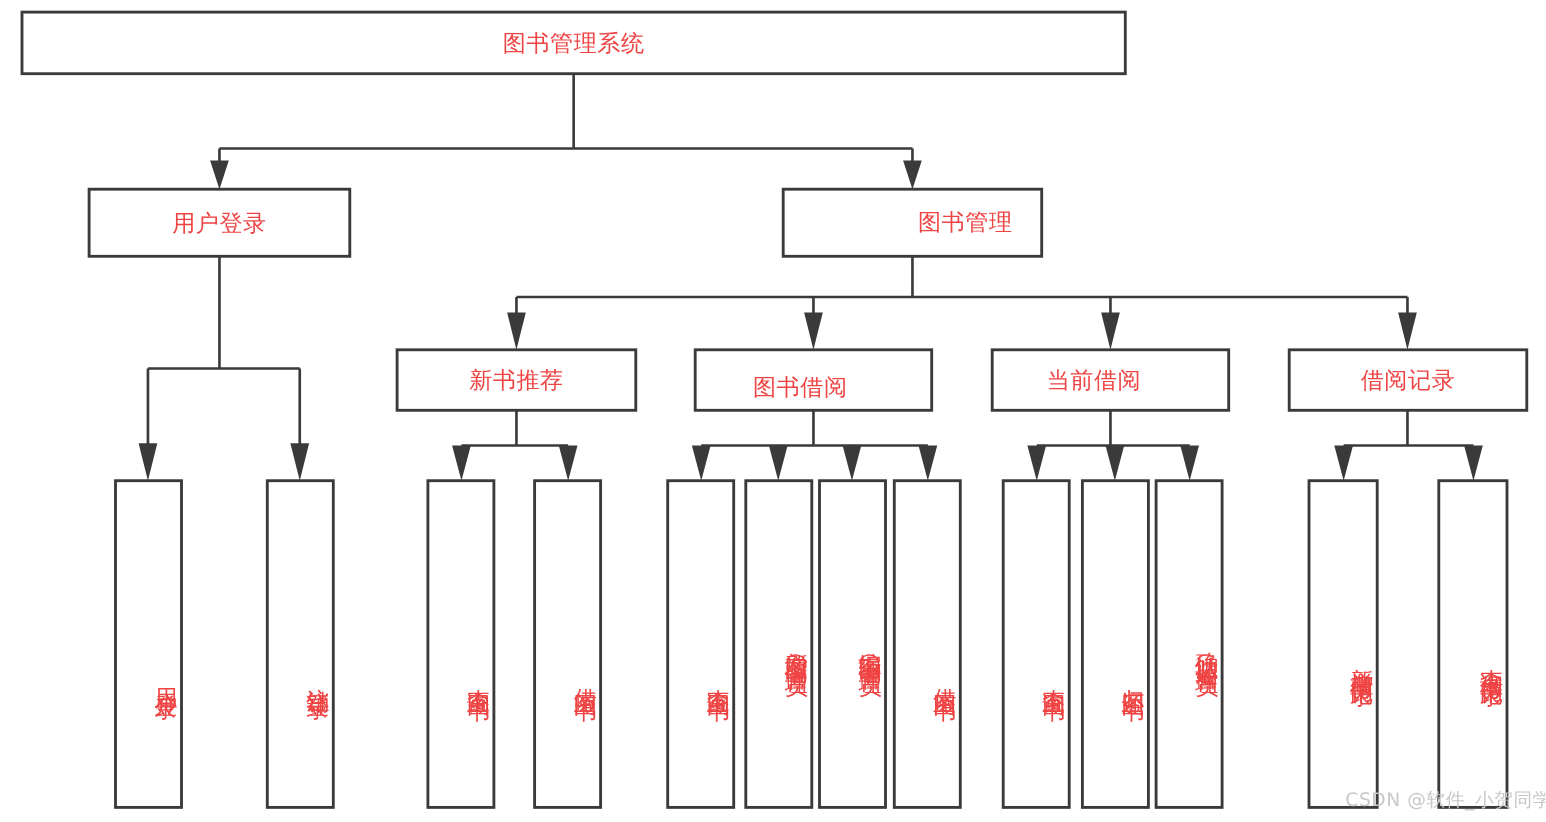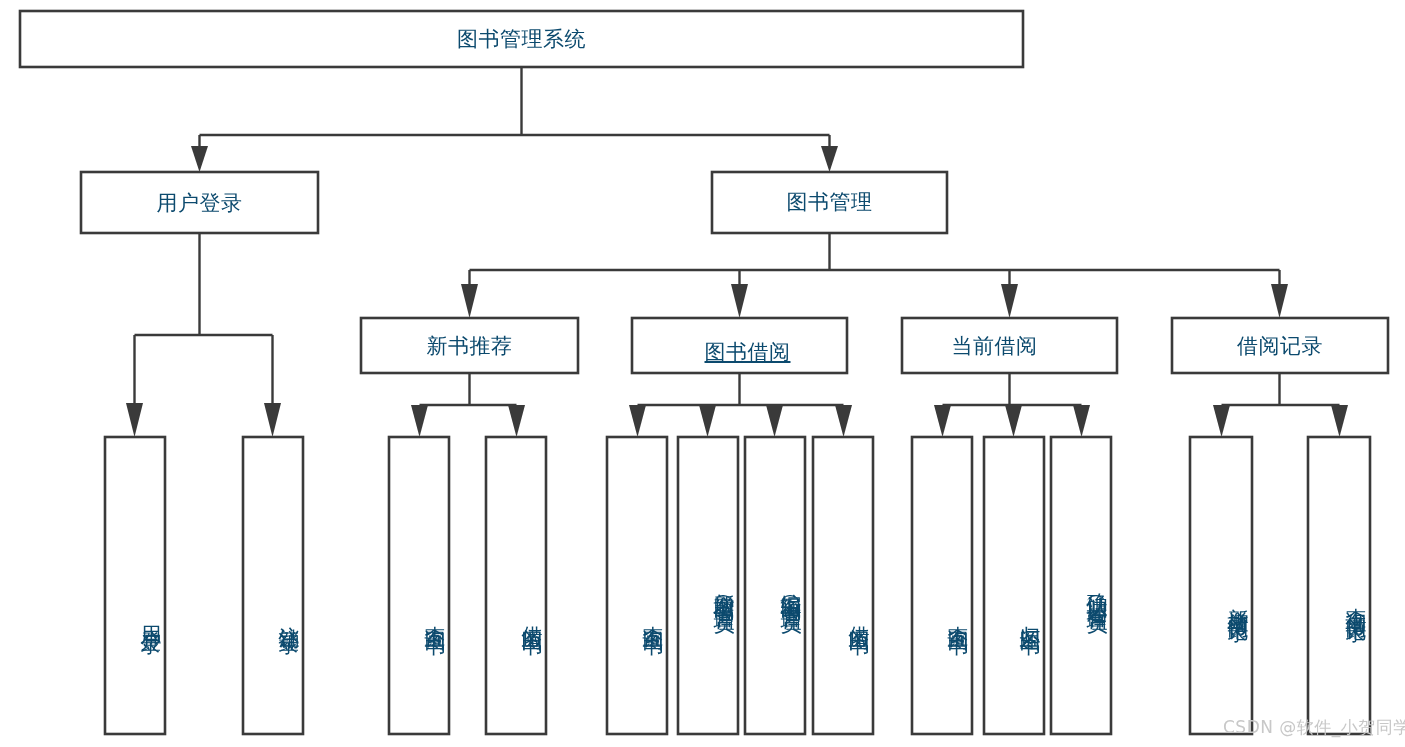--- a/index.html
+++ b/index.html
@@ -37,21 +37,21 @@
     stroke-width: 2.4;
     fill: none;
     stroke-linecap: butt;
   }
   .arrow-head {
     fill: #3a3a3a;
     stroke: none;
   }
   .node-label {
     position: absolute;
-    color: #0c4a6e;
+    color: #ef4444;
     font-family: "DejaVu Sans", "Liberation Sans", sans-serif;
     display: flex;
     align-items: center;
     justify-content: center;
     pointer-events: none;
     white-space: nowrap;
   }
   .node-label.horizontal {
     font-size: 21px;
     letter-spacing: 0.5px;
@@ -155,24 +155,24 @@
     <path class="conn" d="M 1279.5 373 L 1279.5 405"></path>
     <path class="conn" d="M 1221.5 405 L 1339.5 405"></path>
     <polygon class="arrow-head" points="1213,405 1230,405 1221.5,437"></polygon>
     <polygon class="arrow-head" points="1331,405 1348,405 1339.5,437"></polygon>
 
   </svg>
 
   <div class="node-label horizontal" style="left:20px; top:11px; width:1003px; height:56px;">图书管理系统</div>
 
   <div class="node-label horizontal" style="left:81px; top:172px; width:237px; height:61px;">用户登录</div>
-  <div class="node-label horizontal" style="left:712px; top:172px; width:235px; height:60px;">图书管理</div>
+  <div class="node-label horizontal" style="left:712px; top:172px; width:235px; height:60px;padding-left:48px;">图书管理</div>
 
   <div class="node-label horizontal" style="left:361px; top:318px; width:217px; height:55px;">新书推荐</div>
-  <div class="node-label horizontal" style="left:640px; top:318px; width:215px; height:68px;text-decoration:underline;">图书借阅</div>
+  <div class="node-label horizontal" style="left:620px; top:318px; width:215px; height:68px;">图书借阅</div>
   <div class="node-label horizontal" style="left:902px; top:318px; width:185px; height:55px;">当前借阅</div>
   <div class="node-label horizontal" style="left:1172px; top:318px; width:216px; height:55px;text-align:center;">借阅记录</div>
 
   <div class="node-label vertical" style="left:105px; top:493px; width:60px; height:240px;">用户登录</div>
   <div class="node-label vertical" style="left:243px; top:493px; width:60px; height:240px;">注销登录</div>
 
   <div class="node-label vertical" style="left:389px; top:493px; width:60px; height:240px;">查询图书</div>
   <div class="node-label vertical" style="left:486px; top:493px; width:60px; height:240px;">借阅图书</div>
 
   <div class="node-label vertical" style="left:607px; top:493px; width:60px; height:240px;">查询图书</div>

